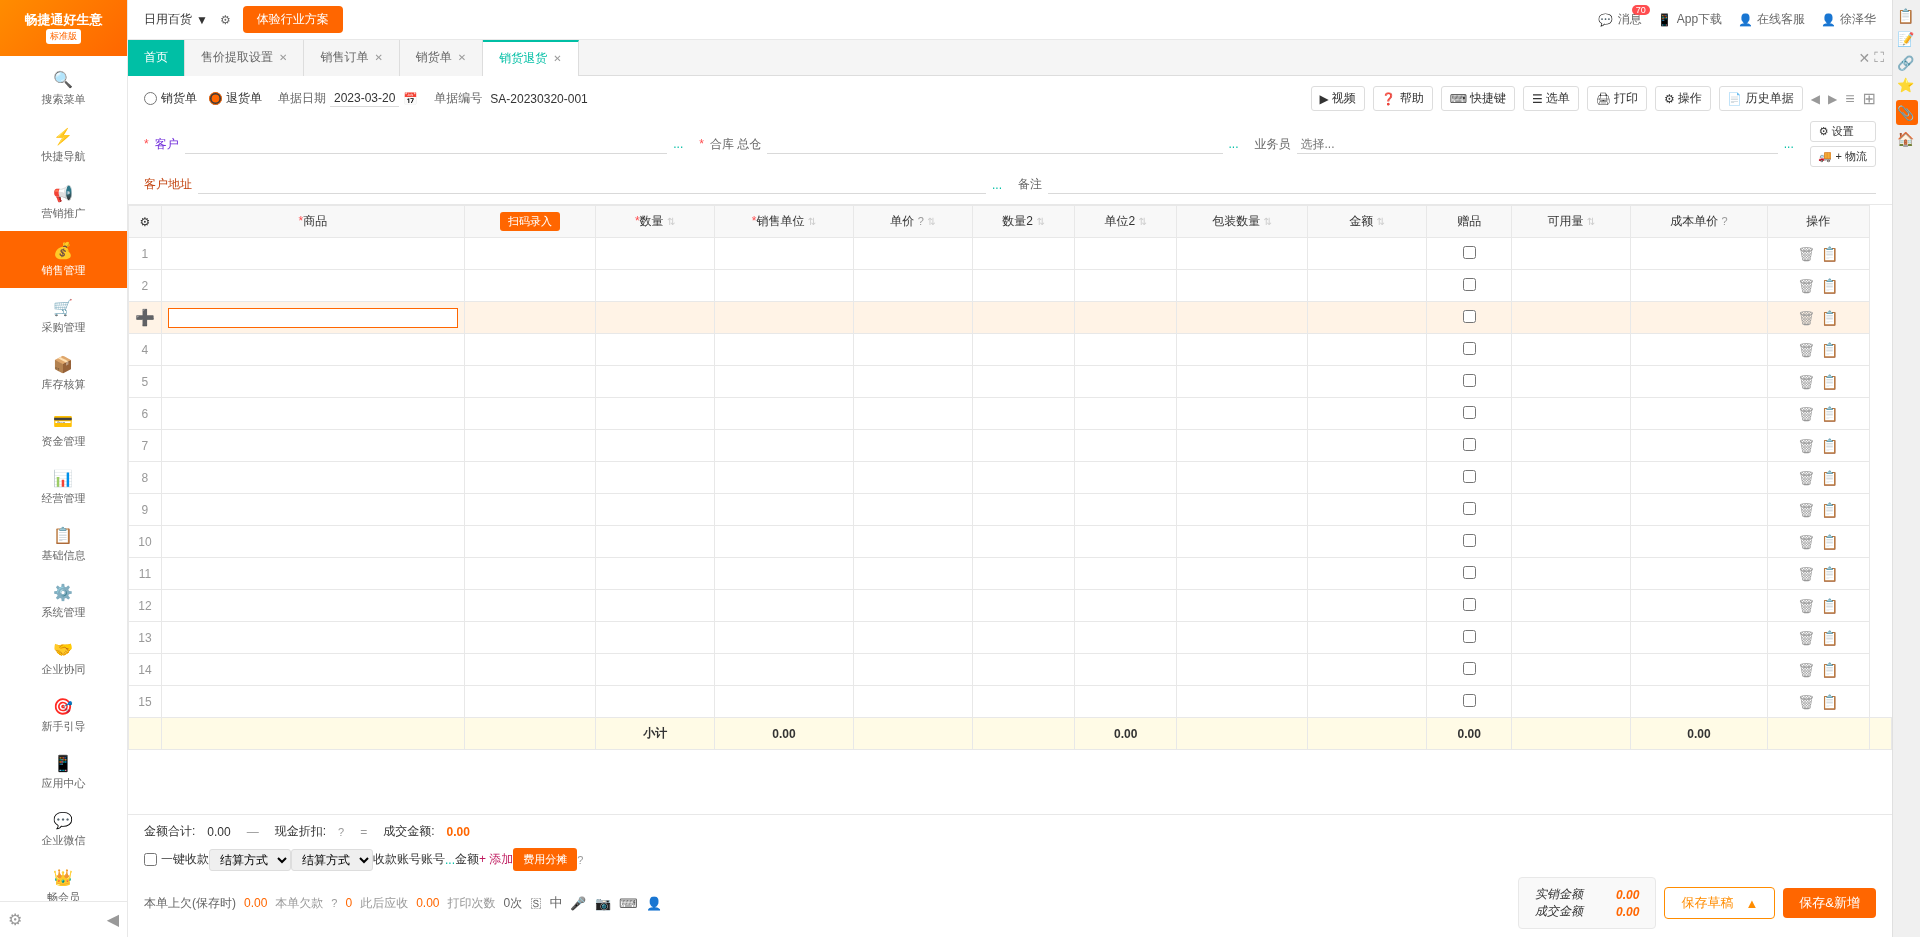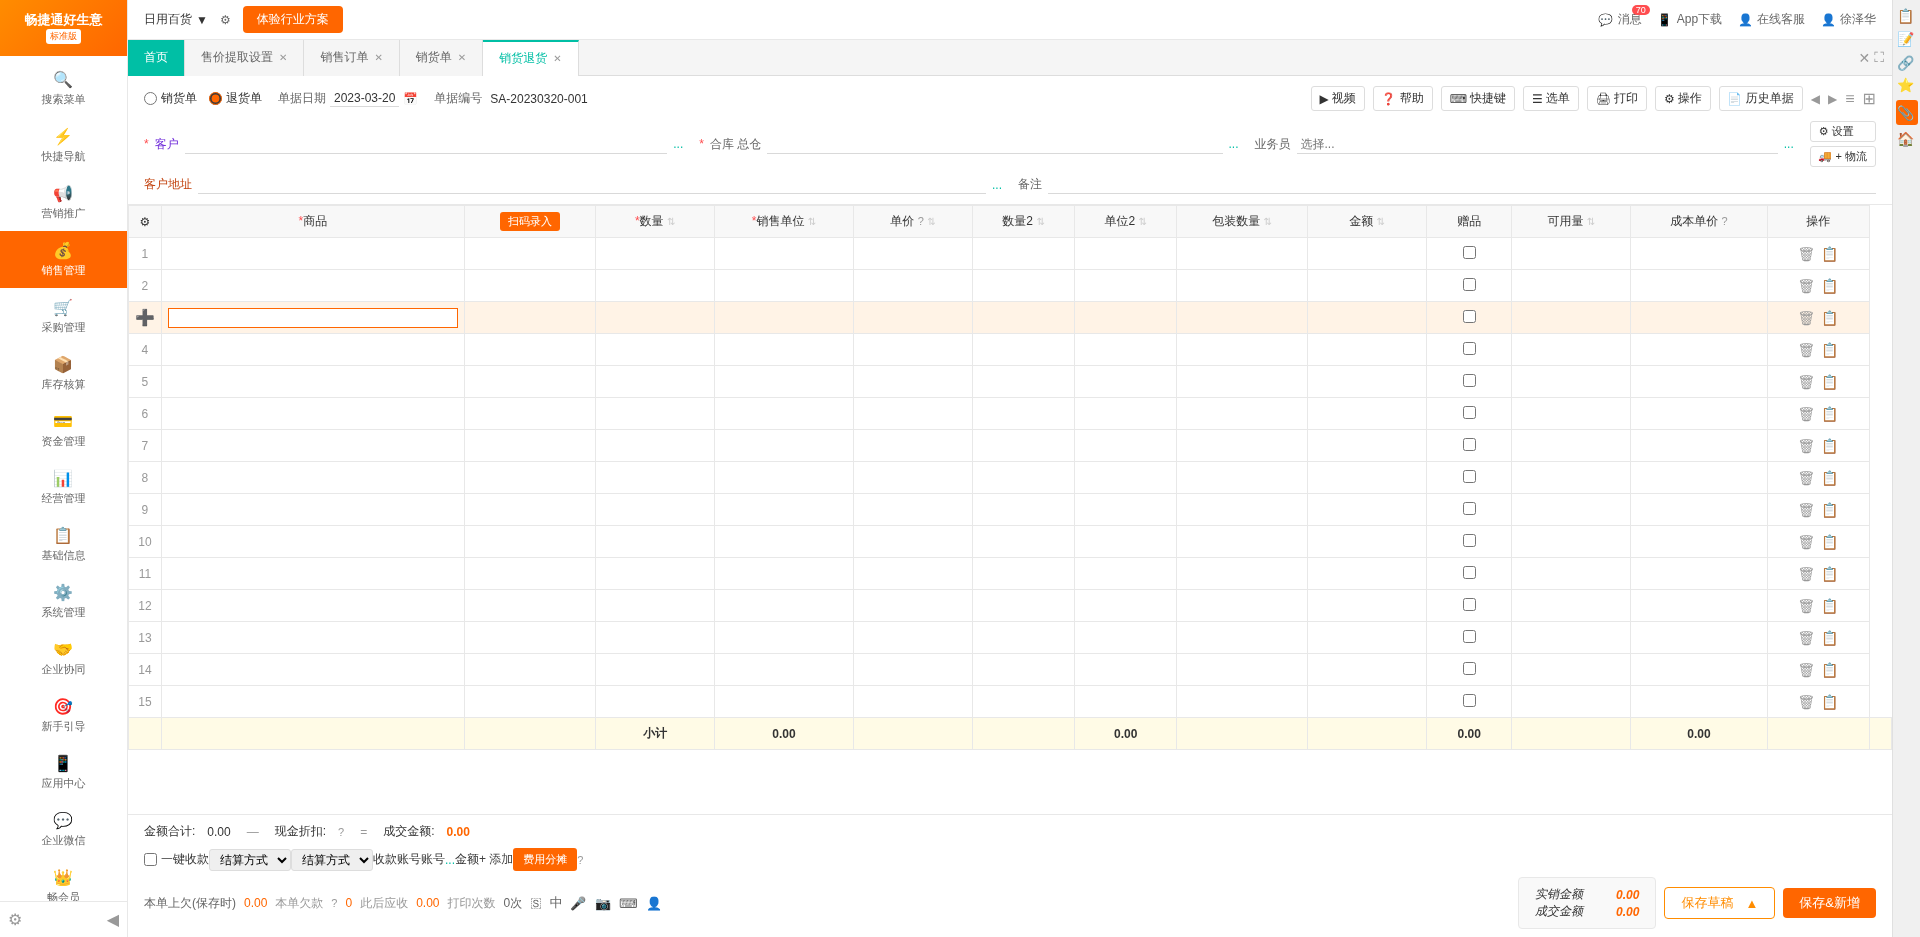--- a/index.html
+++ b/index.html
@@ -757,21 +757,21 @@
         <select style="border:1px solid #ddd;border-radius:3px;padding:2px 6px;font-size:12px;">
           <option>结算方式</option>
         </select>
         <select style="border:1px solid #ddd;border-radius:3px;padding:2px 6px;font-size:12px;">
           <option>结算方式</option>
         </select>
         <span>收款账号</span>
         <span>账号</span>
         <span class="more-btn">...</span>
         <span>金额</span>
-        <button style="background:none;border:none;color:#404040;cursor:pointer;font-size:12px;">+ 添加</button>
+        <button style="background:none;border:none;color:#be185d;cursor:pointer;font-size:12px;">+ 添加</button>
         <button class="fee-btn">费用分摊</button>
         <span class="help-icon">?</span>
       </div>
 
       <div class="footer-bottom">
         <div class="footer-bottom-left">
           <span>本单上欠(保存时)</span>
           <span style="color:#ff6600;">0.00</span>
           <span style="color:#999;">本单欠款</span>
           <span class="help-icon">?</span>

